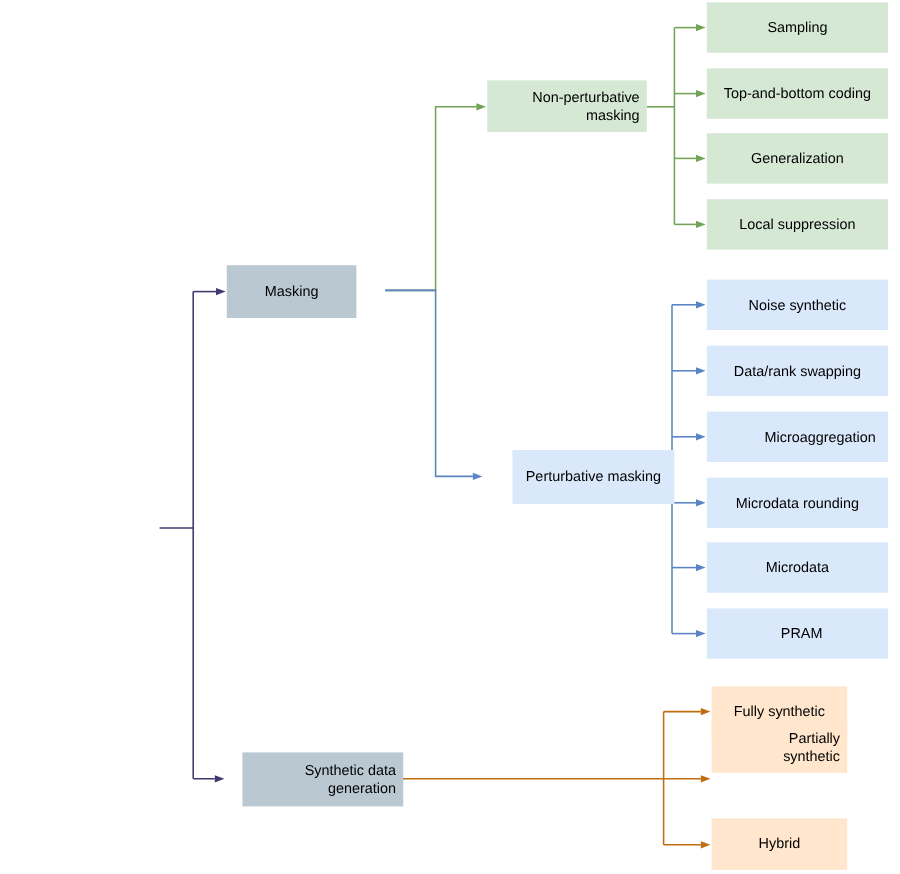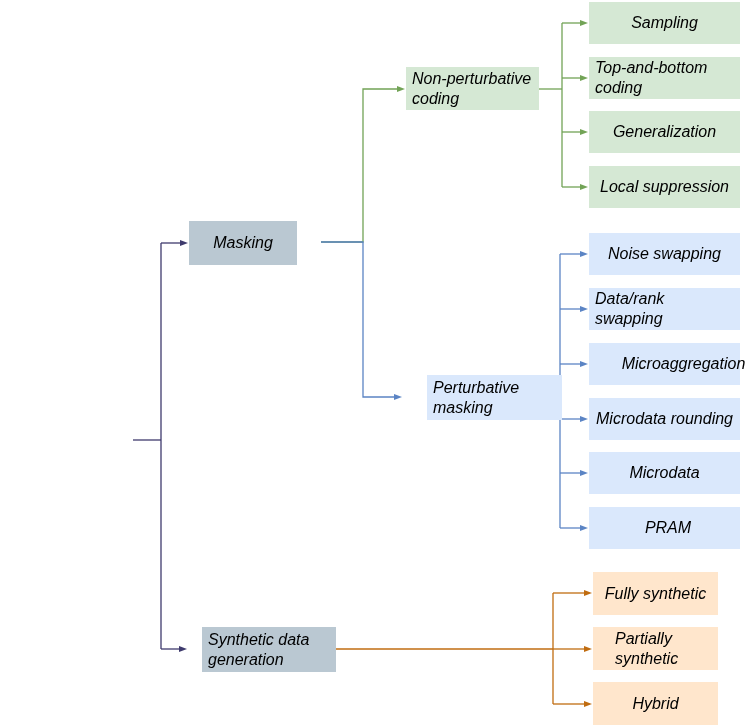--- a/index.html
+++ b/index.html
@@ -16,45 +16,45 @@
   .e-green{stroke:var(--green-stroke);}
   .e-blue{stroke:var(--blue-stroke);}
   .e-orange{stroke:var(--orange-stroke);}
   .mfill-indigo{fill:var(--indigo-stroke);}
   .mfill-green{fill:var(--green-stroke);}
   .mfill-blue{fill:var(--blue-stroke);}
   .mfill-orange{fill:var(--orange-stroke);}
   .node{
     position:absolute;
     display:flex;align-items:center;justify-content:center;
-    text-align:left;
-    font-size:16px;line-height:1.25;color:#000000;
-    padding:2px 6px;box-sizing:border-box;font-style:italic;
+    text-align:right;
+    font-size:12px;line-height:1.25;color:#000000;
+    padding:2px 6px;box-sizing:border-box;
   }
   .node-gray{background:var(--gray-fill);}
   .node-green{background:var(--green-fill);}
   .node-blue{background:var(--blue-fill);}
   .node-orange{background:var(--orange-fill);}
 
   
   #n-root{left:3px;top:418px;width:130px;height:44px;}
   #n-masking{left:189px;top:221px;width:108px;height:44px;}
   #n-synthetic{left:188px;top:627px;width:134px;height:45px;margin-left:14px;}
   #n-nonpert{left:406px;top:67px;width:133px;height:43px;}
   #n-pert{left:403px;top:375px;width:135px;height:45px;margin-left:24px;}
 
   .leaf-g{left:589px;width:151px;height:42px;}
   #n-g0{top:2px;} #n-g1{top:57px;} #n-g2{top:111px;} #n-g3{top:166px;}
 
   .leaf-b{left:589px;width:151px;height:42px;}
   #n-b0{top:233px;} #n-b1{top:288px;} #n-b2{top:343px;padding-left:44px;}
   #n-b3{top:398px;} #n-b4{top:452px;} #n-b5{top:507px;padding-left:13px;}
 
-  .leaf-o{left:593px;width:125px;height:43px;}
-  #n-o0{top:572px;} #n-o1{top:627px;padding-left:22px;} #n-o2{top:682px;}
+  .leaf-o{left:593px;width:113px;height:43px;}
+  #n-o0{top:572px;} #n-o1{top:601px;padding-left:22px;} #n-o2{top:682px;}
 </style>
 </head>
 <body>
 
 <div id="canvas">
 
   <svg id="edges" viewBox="0 0 750 728" xmlns="http://www.w3.org/2000/svg">
     <defs>
       <marker id="ah-indigo" markerWidth="9" markerHeight="7" refX="0.5" refY="3.5" orient="auto" markerUnits="userSpaceOnUse">
         <path class="mfill-indigo" d="M0.5,0.5 L8.5,3.5 L0.5,6.5 Z"></path>
@@ -97,29 +97,29 @@
 
     <path class="edge e-orange" d="M322,649 H553"></path>
     <path class="edge e-orange" d="M553,593 V704"></path>
     <path class="edge e-orange" d="M553,593 H584" marker-end="url(#ah-orange)"></path>
     <path class="edge e-orange" d="M553,649 H584" marker-end="url(#ah-orange)"></path>
     <path class="edge e-orange" d="M553,704 H584" marker-end="url(#ah-orange)"></path>
   </svg>
 
   <div id="n-masking" class="node node-gray">Masking</div>
   <div id="n-synthetic" class="node node-gray">Synthetic data generation</div>
-  <div id="n-nonpert" class="node node-green">Non-perturbative coding</div>
+  <div id="n-nonpert" class="node node-green">Non-perturbative masking</div>
   <div id="n-pert" class="node node-blue">Perturbative masking</div>
 
   <div id="n-g0" class="node node-green leaf-g">Sampling</div>
   <div id="n-g2" class="node node-green leaf-g">Generalization</div>
   <div id="n-g1" class="node node-green leaf-g">Top-and-bottom coding</div>
   <div id="n-g3" class="node node-green leaf-g">Local suppression</div>
 
-  <div id="n-b0" class="node node-blue leaf-b">Noise swapping</div>
+  <div id="n-b0" class="node node-blue leaf-b">Noise synthetic</div>
   <div id="n-b1" class="node node-blue leaf-b">Data/rank swapping</div>
   <div id="n-b2" class="node node-blue leaf-b">Microaggregation</div>
   <div id="n-b3" class="node node-blue leaf-b">Microdata rounding</div>
   <div id="n-b4" class="node node-blue leaf-b">Microdata</div>
   <div id="n-b5" class="node node-blue leaf-b">PRAM</div>
 
   <div id="n-o0" class="node node-orange leaf-o">Fully synthetic</div>
   <div id="n-o1" class="node node-orange leaf-o">Partially synthetic</div>
   <div id="n-o2" class="node node-orange leaf-o">Hybrid</div>
 

